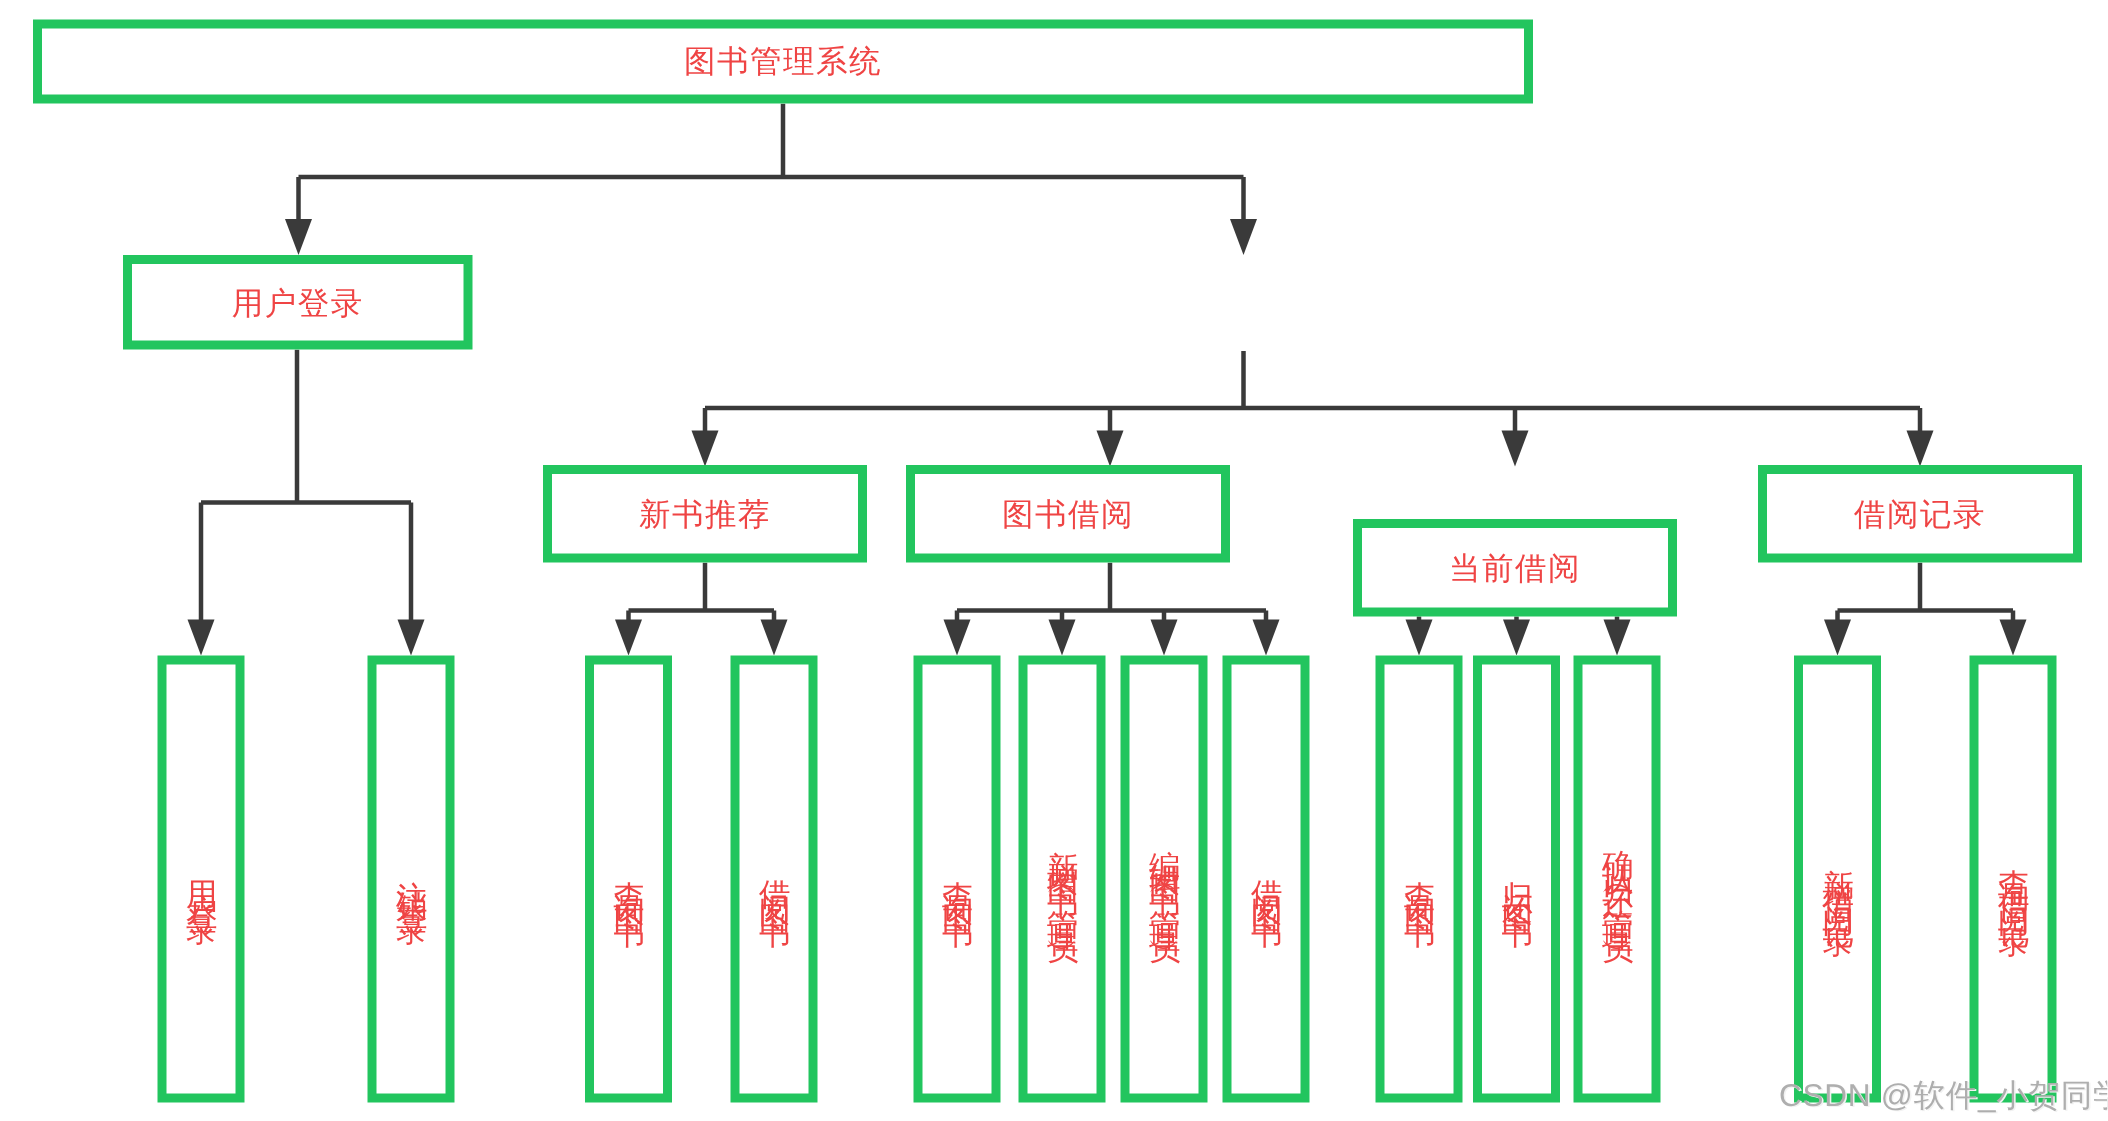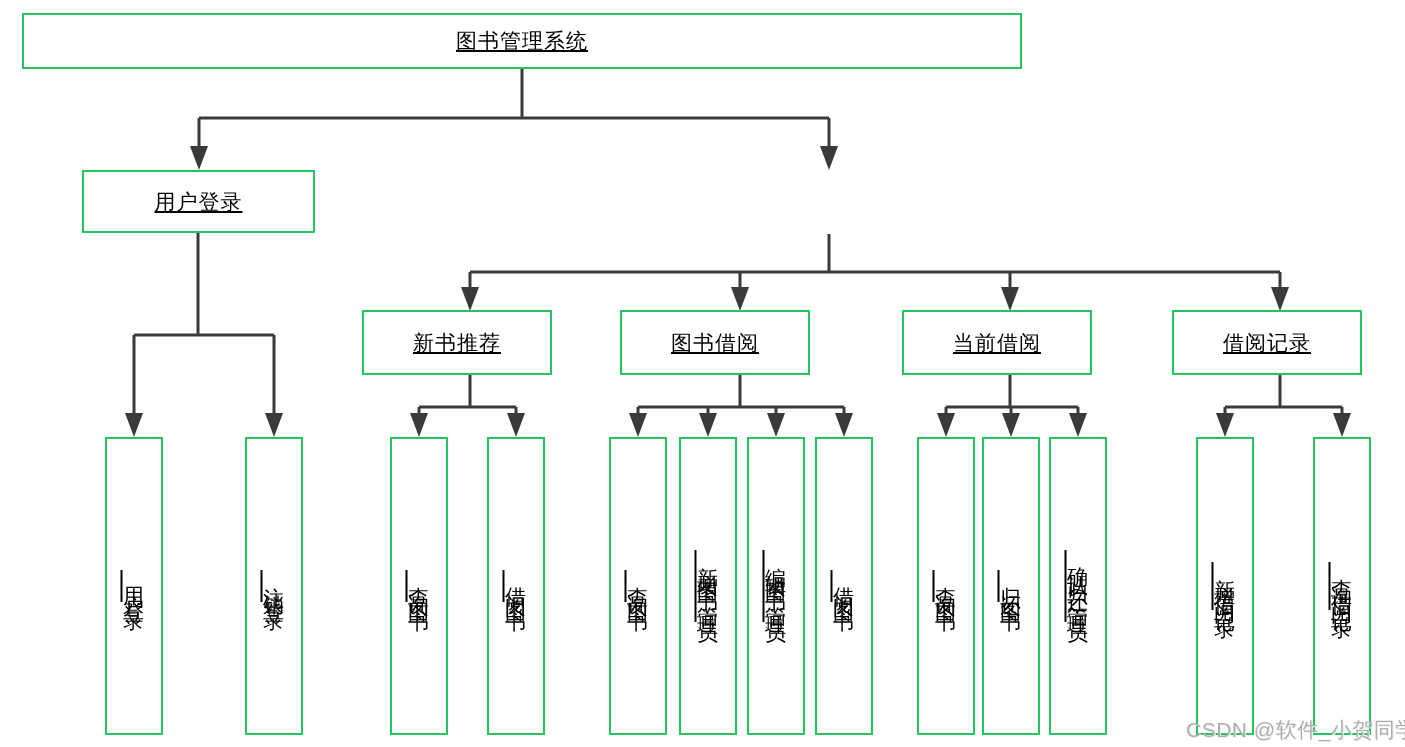--- a/index.html
+++ b/index.html
@@ -7,44 +7,43 @@
     position:relative;
     width:1405px;height:747px;
     background:#ffffff;
     font-family:"Liberation Sans", sans-serif;
     overflow:hidden;
   }
   #connectors{position:absolute;left:0;top:0;width:1405px;height:747px;}
   .box{
     position:absolute;
     box-sizing:border-box;
-    border:2px solid #22c55e;
+    border:6px solid #22c55e;
     background:#ffffff;
     display:flex;
     align-items:center;
     justify-content:center;
-    color:#000000;
+    color:#ef4444;
     font-size:21px;
     letter-spacing:1px;
     z-index:2;
-    text-decoration:underline;
   }
   .vbox span{
     writing-mode:vertical-rl;
     text-orientation:mixed;
     letter-spacing:8px;
     line-height:1;
   }
   .root-box{left:22px;top:13px;width:1000px;height:56px;}
   .lv2-user{left:82px;top:170px;width:233px;height:63px;}
   .lv2-book{left:712px;top:170px;width:233px;height:64px;}
-  .lv3{top:310px;width:190px;height:65px;}
+  .lv3{top:310px;width:216px;height:65px;}
   .lv3-rec{left:362px;}
-  .lv3-borrow{left:620px;}
-  .lv3-current{left:902px;}
+  .lv3-borrow{left:604px;}
+  .lv3-current{left:902px;margin-top:36px;}
   .lv3-record{left:1172px;}
   .leaf{top:437px;width:58px;height:298px;}
   .leaf-1{left:105px;}  .leaf-2{left:245px;}
   .leaf-3{left:390px;}  .leaf-4{left:487px;}
   .leaf-5{left:609px;}  .leaf-6{left:679px;}
   .leaf-7{left:747px;}  .leaf-8{left:815px;}
   .leaf-9{left:917px;}  .leaf-10{left:982px;}
   .leaf-11{left:1049px;}
   .leaf-12{left:1196px;} .leaf-13{left:1313px;}
   .watermark{

